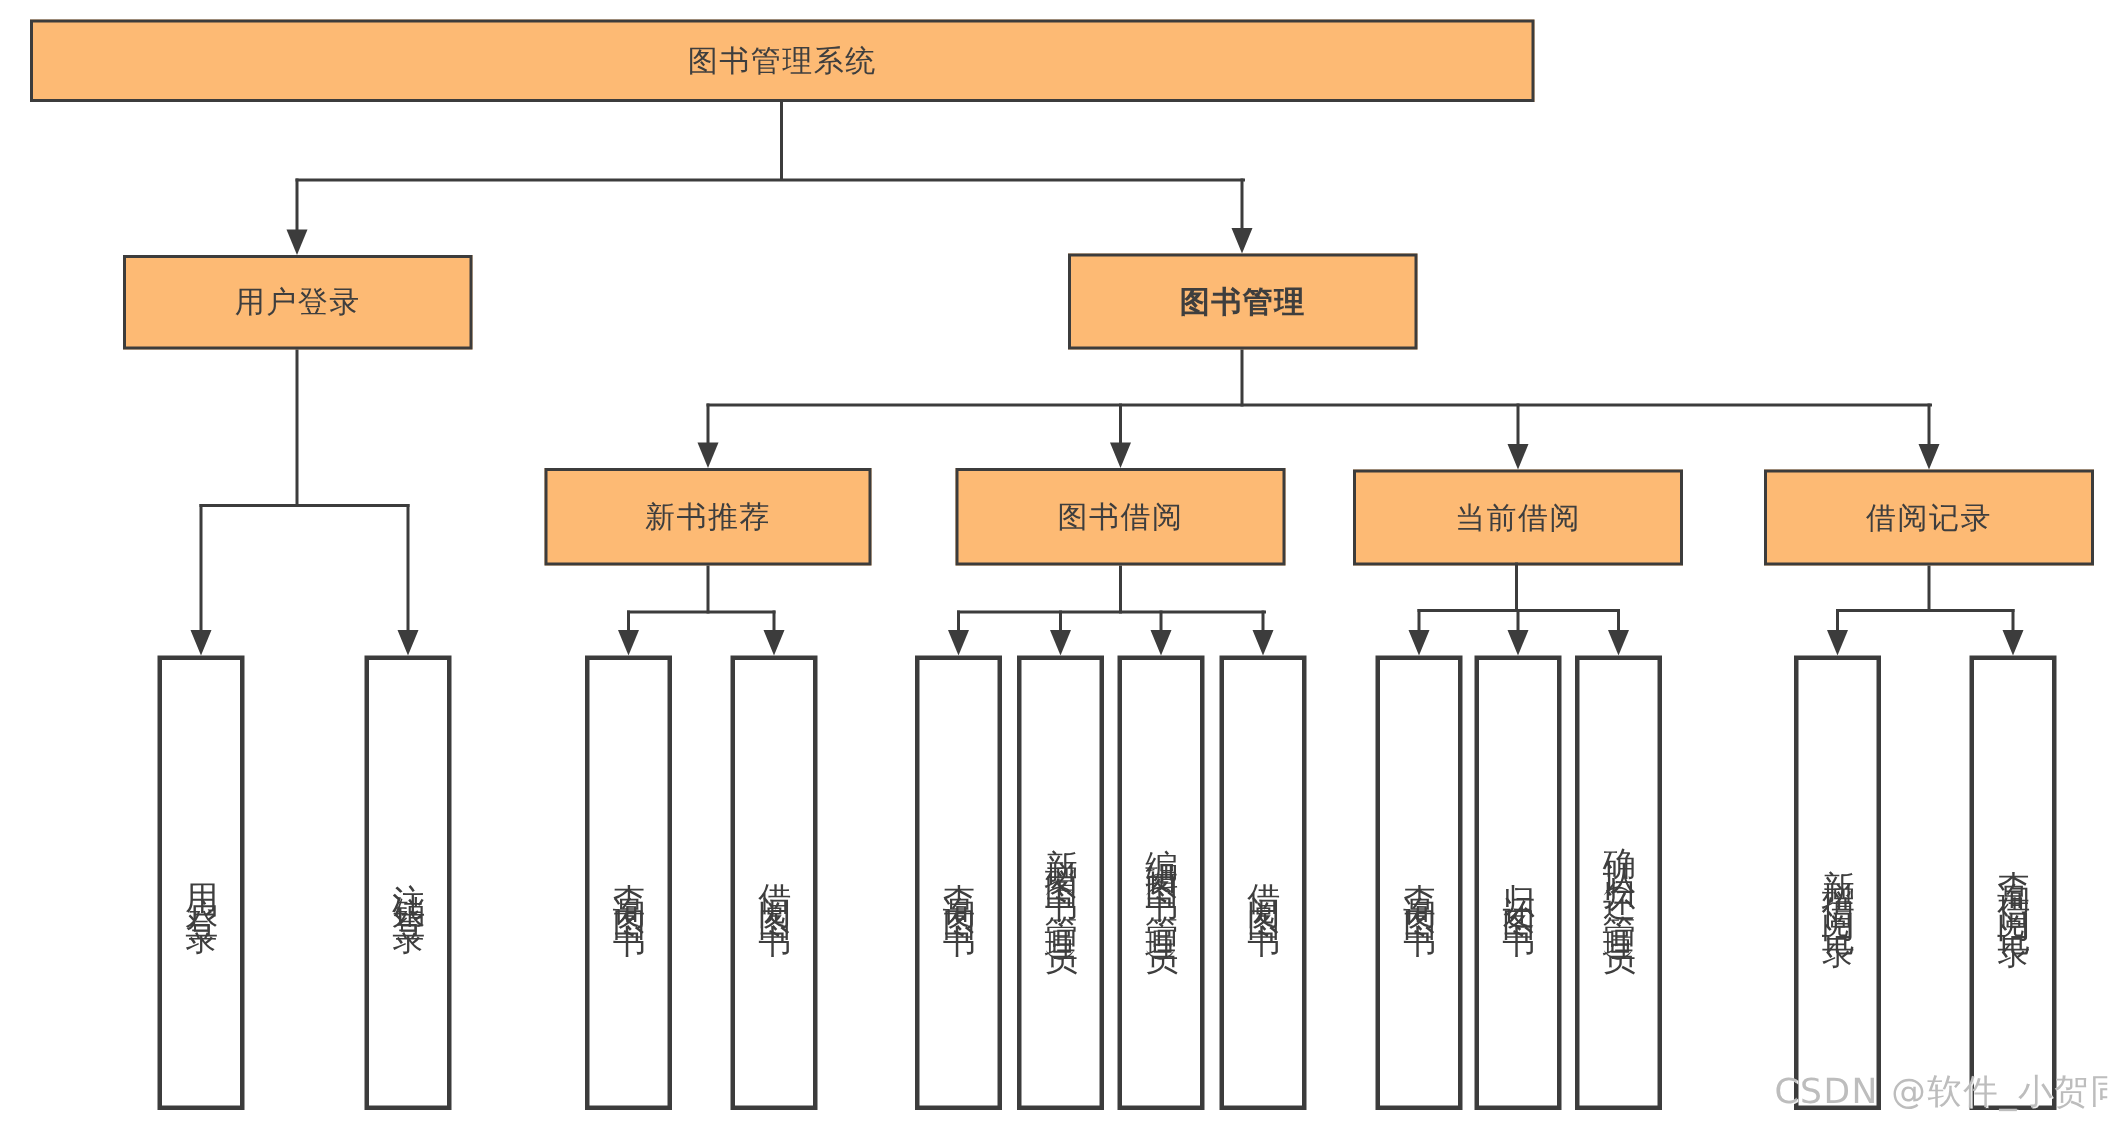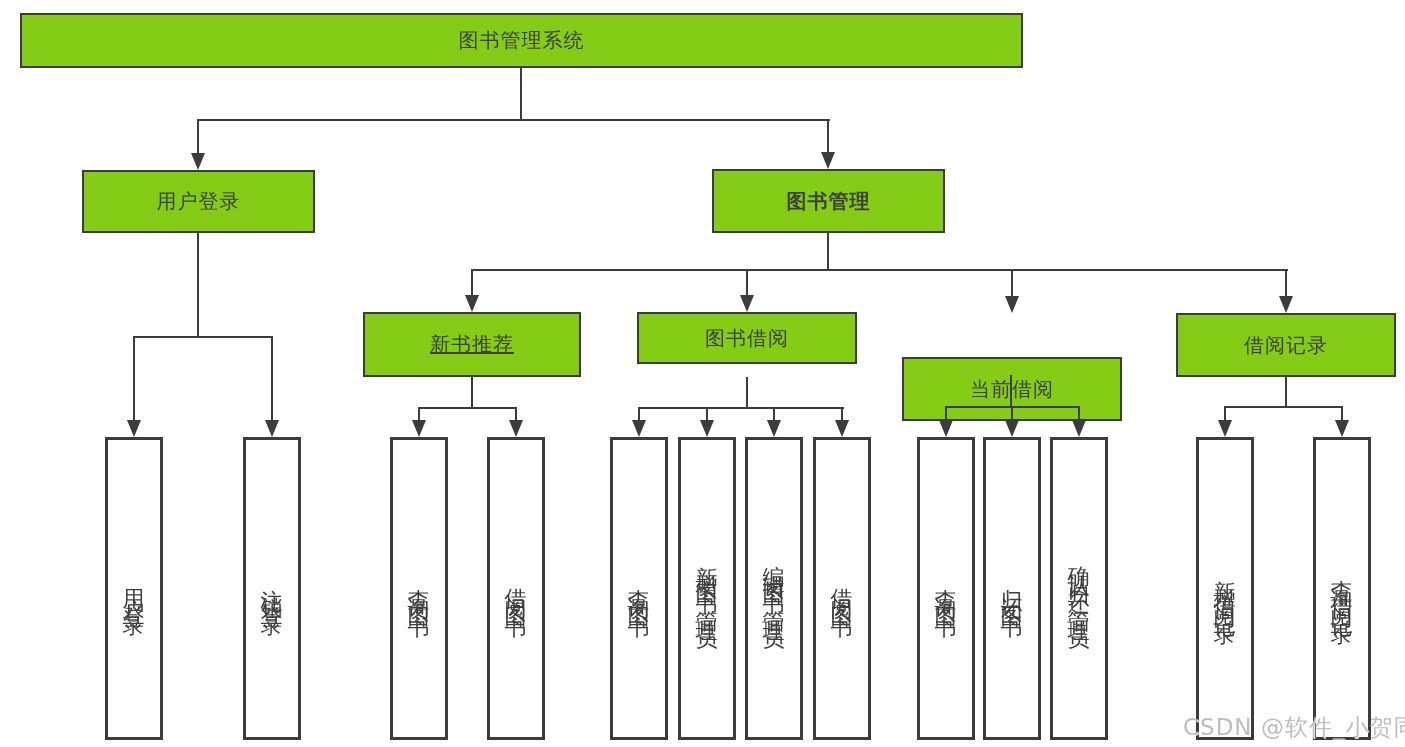--- a/index.html
+++ b/index.html
@@ -2,21 +2,21 @@
 <html><head>
 <meta charset="utf-8">
 <title>图书管理系统功能结构图</title>
 <style>
   html,body { margin:0; padding:0; background:#ffffff; }
   .canvas {
     position:relative; width:1405px; height:747px; background:#ffffff;
     font-family:"DejaVu Sans","Liberation Sans",sans-serif; overflow:hidden;
   }
   .node {
-    position:absolute; box-sizing:border-box; background:#84cc16;
+    position:absolute; box-sizing:border-box; background:#fdba74;
     border:2px solid #3c3c3c; display:flex; align-items:center; justify-content:center;
     font-size:20px; color:#3e3e3e; letter-spacing:1px; white-space:nowrap;
   }
   .leaf {
     position:absolute; box-sizing:border-box; top:437px; width:58px; height:303px;
     background:#ffffff; border:3px solid #3c3c3c;
     display:flex; align-items:center; justify-content:center;
   }
   .leaf span {
     writing-mode:vertical-rl; text-orientation:mixed;
@@ -40,25 +40,25 @@
 <body>
 
 <div class="canvas">
 
   <div class="node" style="left:20px; top:13px; width:1003px; height:55px;">图书管理系统</div>
 
   <div class="node" style="left:82px; top:170px; width:233px; height:63px;">用户登录</div>
 
   <div class="node" style="left:712px; top:169px; width:233px; height:64px;font-weight:bold;">图书管理</div>
 
-  <div class="node" style="left:363px; top:312px; width:218px; height:65px;text-decoration:underline;">新书推荐</div>
+  <div class="node" style="left:363px; top:312px; width:218px; height:65px;">新书推荐</div>
 
-  <div class="node" style="left:637px; top:312px; width:220px; height:52px;">图书借阅</div>
+  <div class="node" style="left:637px; top:312px; width:220px; height:65px;">图书借阅</div>
 
-  <div class="node" style="left:902px; top:313px; width:220px; height:64px;margin-top:44px;">当前借阅</div>
+  <div class="node" style="left:902px; top:313px; width:220px; height:64px;">当前借阅</div>
 
   <div class="node" style="left:1176px; top:313px; width:220px; height:64px;">借阅记录</div>
 
   <div class="leaf" style="left:105px;">
     <span>用户登录</span>
   </div>
   <div class="leaf" style="left:243px;">
     <span>注销登录</span>
   </div>
 

